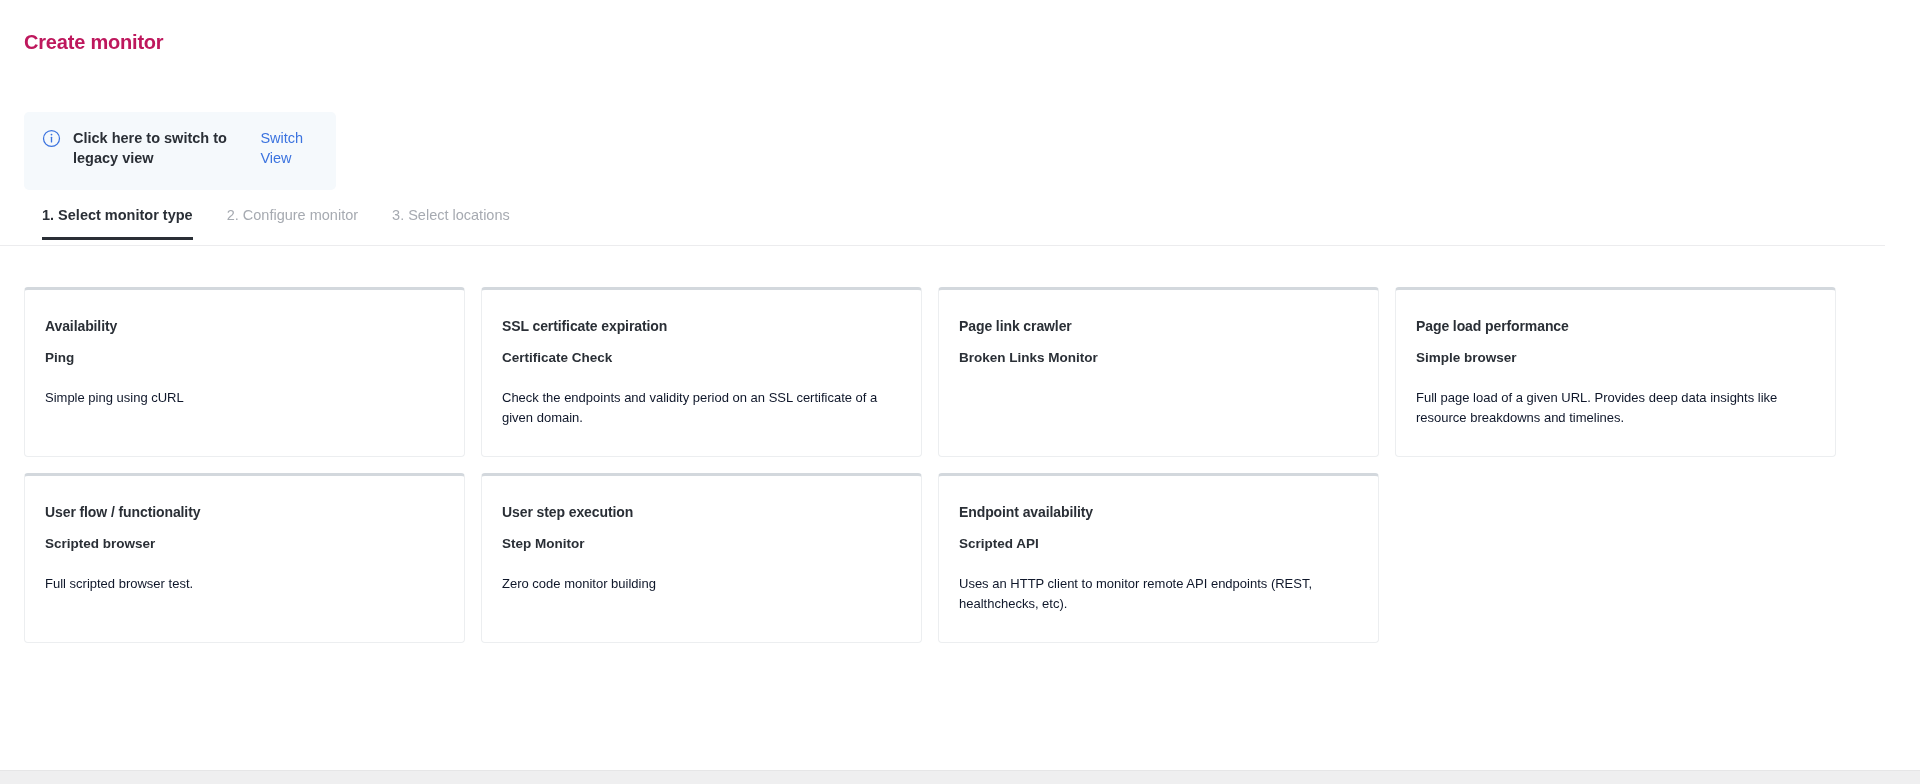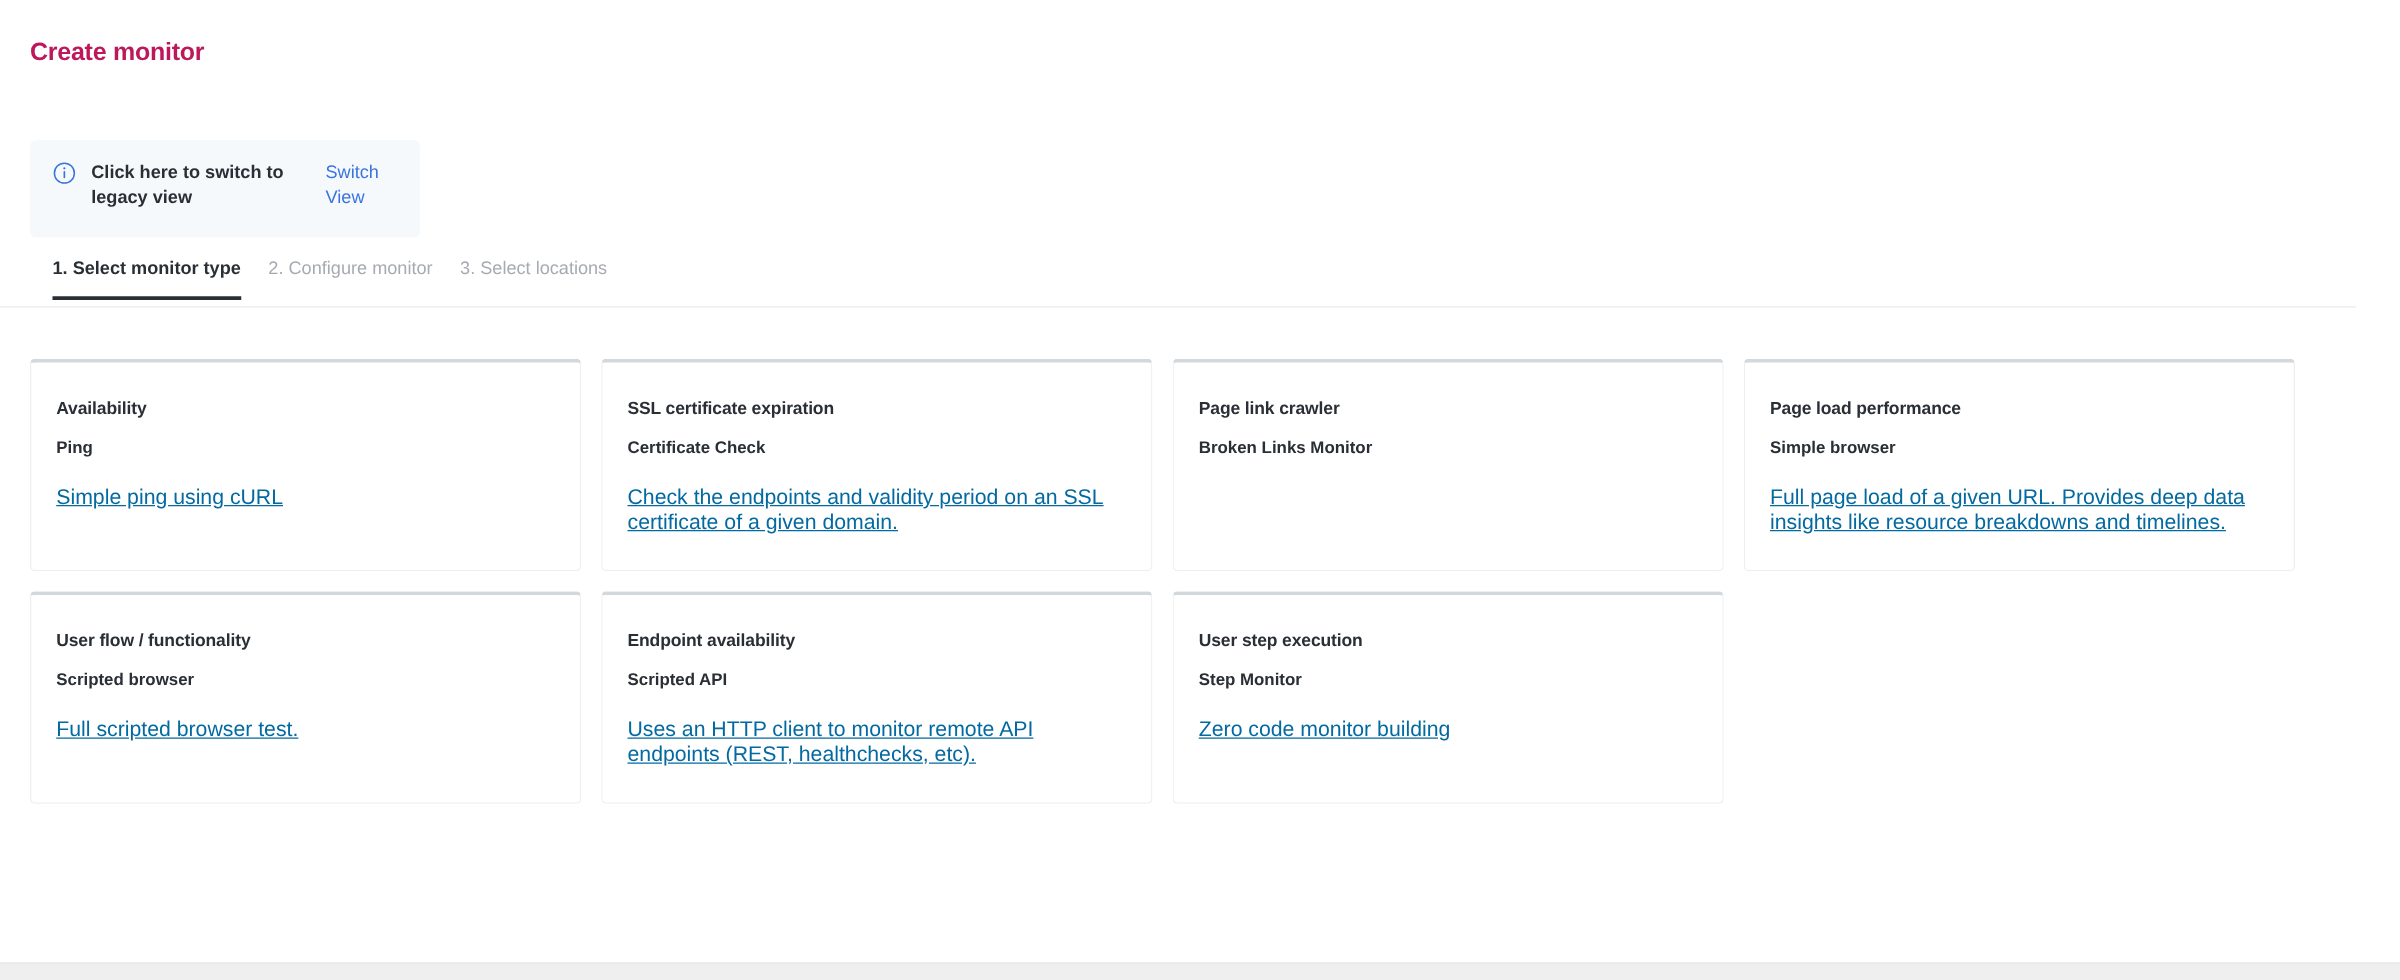--- a/index.html
+++ b/index.html
@@ -82,21 +82,21 @@
   .tabs {
     position: absolute;
     left: 0;
     top: 206px;
     width: 1885px;
     height: 40px;
     border-bottom: 1px solid #ececee;
     padding-left: 42px;
     display: flex;
     align-items: flex-start;
-    gap: 0px;
+    gap: 12px;
   }
   .tab {
     font-size: 14.5px;
     line-height: 18px;
     padding: 0 0 13px 0;
     margin-right: 22px;
     color: #a6aab1;
     font-weight: 400;
     cursor: pointer;
     background: none;
@@ -142,26 +142,25 @@
     margin: 0 0 11px 0;
   }
   .card-subtitle {
     font-size: 13.5px;
     font-weight: 700;
     color: #2a2f36;
     line-height: 18px;
     margin: 0 0 21px 0;
   }
   .card-desc {
-    font-size: 17px;
+    font-size: 13px;
     font-weight: 400;
-    color: #0369a1;
+    color: #0f172a;
     line-height: 20px;
     margin: 0;
-    text-decoration: underline;
   }
 
   
   .bottom-strip {
     position: absolute;
     left: 0;
     bottom: 0;
     width: 1920px;
     height: 14px;
     background: #efeff0;
@@ -220,28 +219,28 @@
       <div class="card-desc">Full page load of a given URL. Provides deep data insights like resource breakdowns and timelines.</div>
     </div>
 
     <div class="card">
       <div class="card-title">User flow / functionality</div>
       <div class="card-subtitle">Scripted browser</div>
       <div class="card-desc">Full scripted browser test.</div>
     </div>
 
     <div class="card">
+      <div class="card-title">User step execution</div>
+      <div class="card-subtitle">Step Monitor</div>
+      <div class="card-desc">Zero code monitor building</div>
+    </div>
+
+    <div class="card">
       <div class="card-title">Endpoint availability</div>
       <div class="card-subtitle">Scripted API</div>
       <div class="card-desc">Uses an HTTP client to monitor remote API endpoints (REST, healthchecks, etc).</div>
     </div>
 
-    <div class="card">
-      <div class="card-title">User step execution</div>
-      <div class="card-subtitle">Step Monitor</div>
-      <div class="card-desc">Zero code monitor building</div>
-    </div>
-
   </div>
 
   <div class="bottom-strip"></div>
 
 </div>
 
 </body></html>

